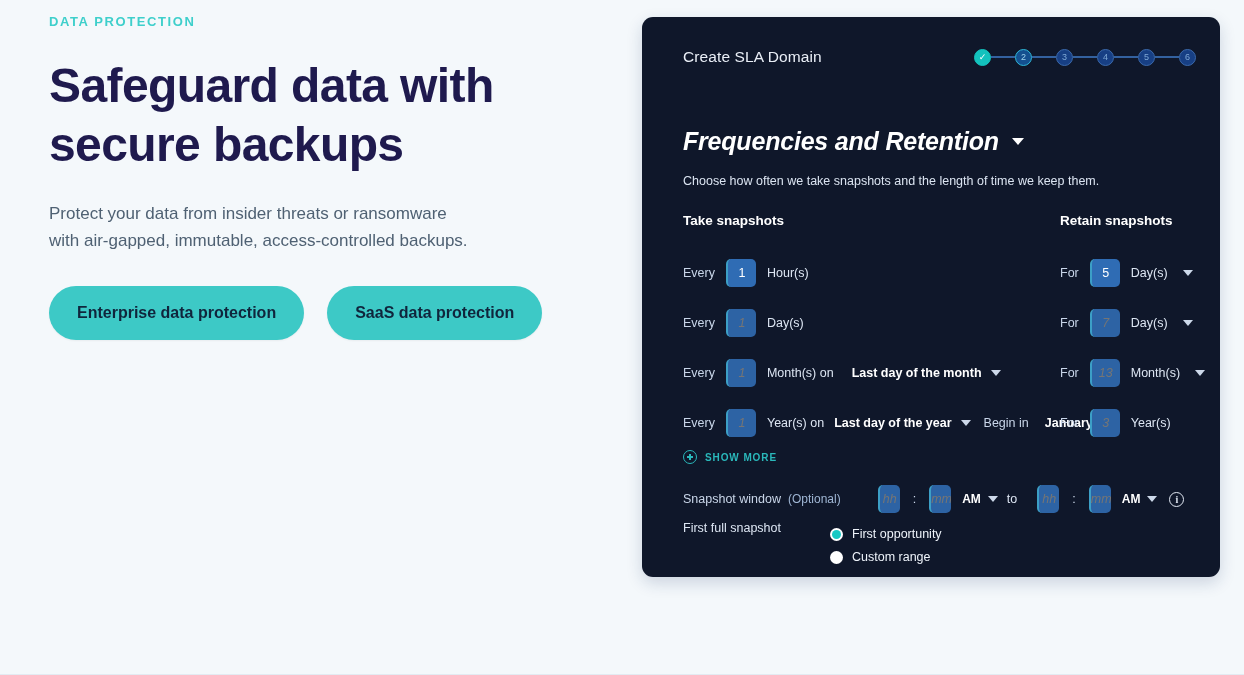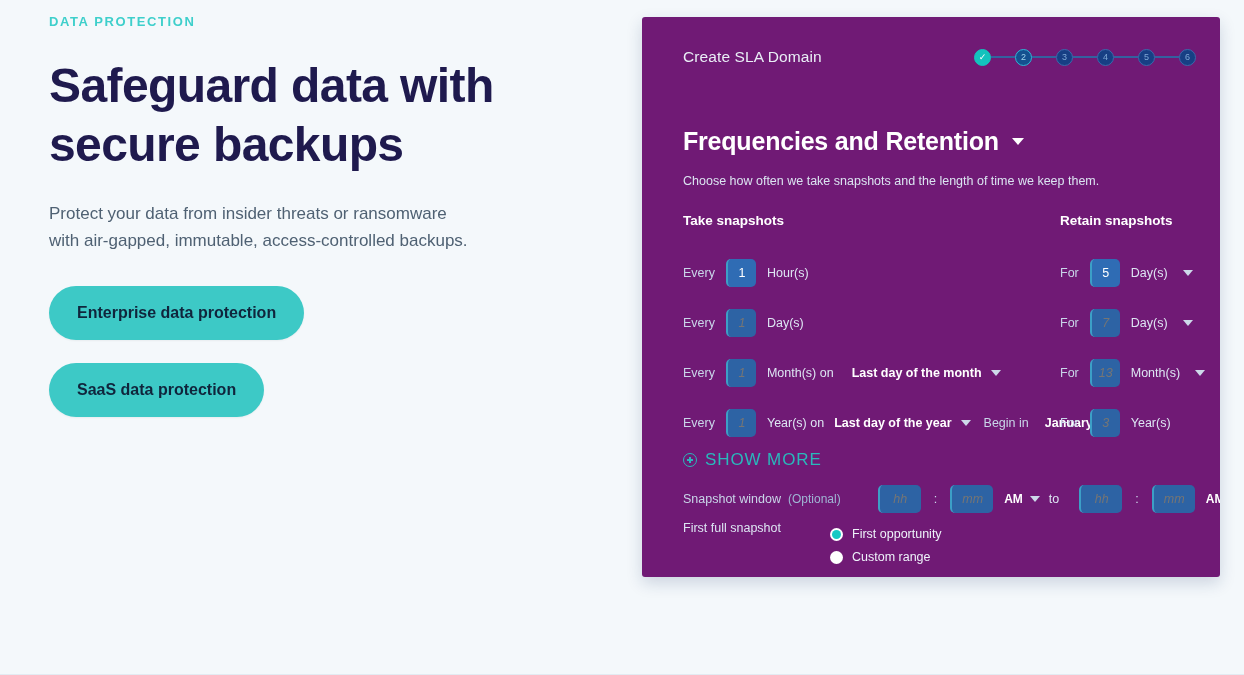--- a/index.html
+++ b/index.html
@@ -48,21 +48,21 @@
   .subcopy {
     font-size: 17px;
     line-height: 27px;
     color: #4f6173;
     margin: 26px 0 0 0;
     max-width: 430px;
   }
   .pill-list {
     margin-top: 32px;
     display: flex;
-    flex-direction: column;
+    flex-direction: row;
     align-items: flex-start;
     gap: 23px;
   }
   .pill {
     background: #3dc9c6;
     color: #10253c;
     border: none;
     border-radius: 30px;
     font-family: "Liberation Sans", sans-serif;
     font-size: 16px;
@@ -74,22 +74,22 @@
     box-shadow: 0 1px 2px rgba(0,0,0,0.05);
   }
 
   
   .panel {
     position: absolute;
     left: 642px;
     top: 17px;
     width: 578px;
     height: 560px;
-    background: #701a75;
-    border-radius: 3px;
+    background: #0f172a;
+    border-radius: 11px;
     box-shadow: 0 6px 16px rgba(20,50,100,0.18);
     overflow: hidden;
   }
   .panel-inner { position: relative; width: 100%; height: 100%; }
 
   .panel-topbar {
     position: absolute;
     left: 41px; right: 24px; top: 26px;
     height: 28px;
     display: flex;
@@ -131,20 +131,21 @@
     flex: none;
   }
   .check { font-size: 9px; line-height: 1; color: #fff; }
 
   
   .section-head {
     position: absolute;
     left: 41px; top: 110px;
     display: flex; align-items: center; gap: 13px;
     cursor: pointer;
+    font-style: italic;
   }
   .section-head h2 {
     margin: 0;
     font-size: 25px;
     font-weight: bold;
     color: #ffffff;
     letter-spacing: -0.2px;
   }
   .caret {
     width: 0; height: 0;
@@ -206,21 +207,21 @@
     color: #ffffff;
     font-family: "Liberation Sans", sans-serif;
     font-size: 12.5px;
     text-align: center;
     margin: 0 11px;
     font-style: italic;
     padding: 0;
   }
   .numbox.filled { font-style: normal; background: #2f6cb4; }
   .numbox.hh {
-    width: 43px;
+    width: 22px;
     font-style: italic;
     color: #cfe0f2;
   }
   .unit { font-size: 12.5px; color: #dde6f3; margin-right: 6px; text-align: center; }
   .right-group {
     position: absolute;
     left: 377px;
     display: flex;
     align-items: center;
   }
@@ -244,21 +245,21 @@
     border-radius: 50%;
     position: relative;
     flex: none;
   }
   .plus-circle:before, .plus-circle:after {
     content: ""; position: absolute; background: #2ab8bb;
   }
   .plus-circle:before { left: 3px; top: 5.3px; width: 6px; height: 1.4px; }
   .plus-circle:after { top: 3px; left: 5.3px; height: 6px; width: 1.4px; }
   .show-more-text {
-    font-size: 17px; font-weight: normal; letter-spacing: 0.9px;
+    font-size: 10px; font-weight: bold; letter-spacing: 0.9px;
     color: #2ab8bb;
   }
 
   
   .snap-row {
     position: absolute;
     left: 41px; top: 468px;
     display: flex; align-items: center;
   }
   .optional { font-size: 12px; color: #9fb6d4; margin-left: 7px; }

